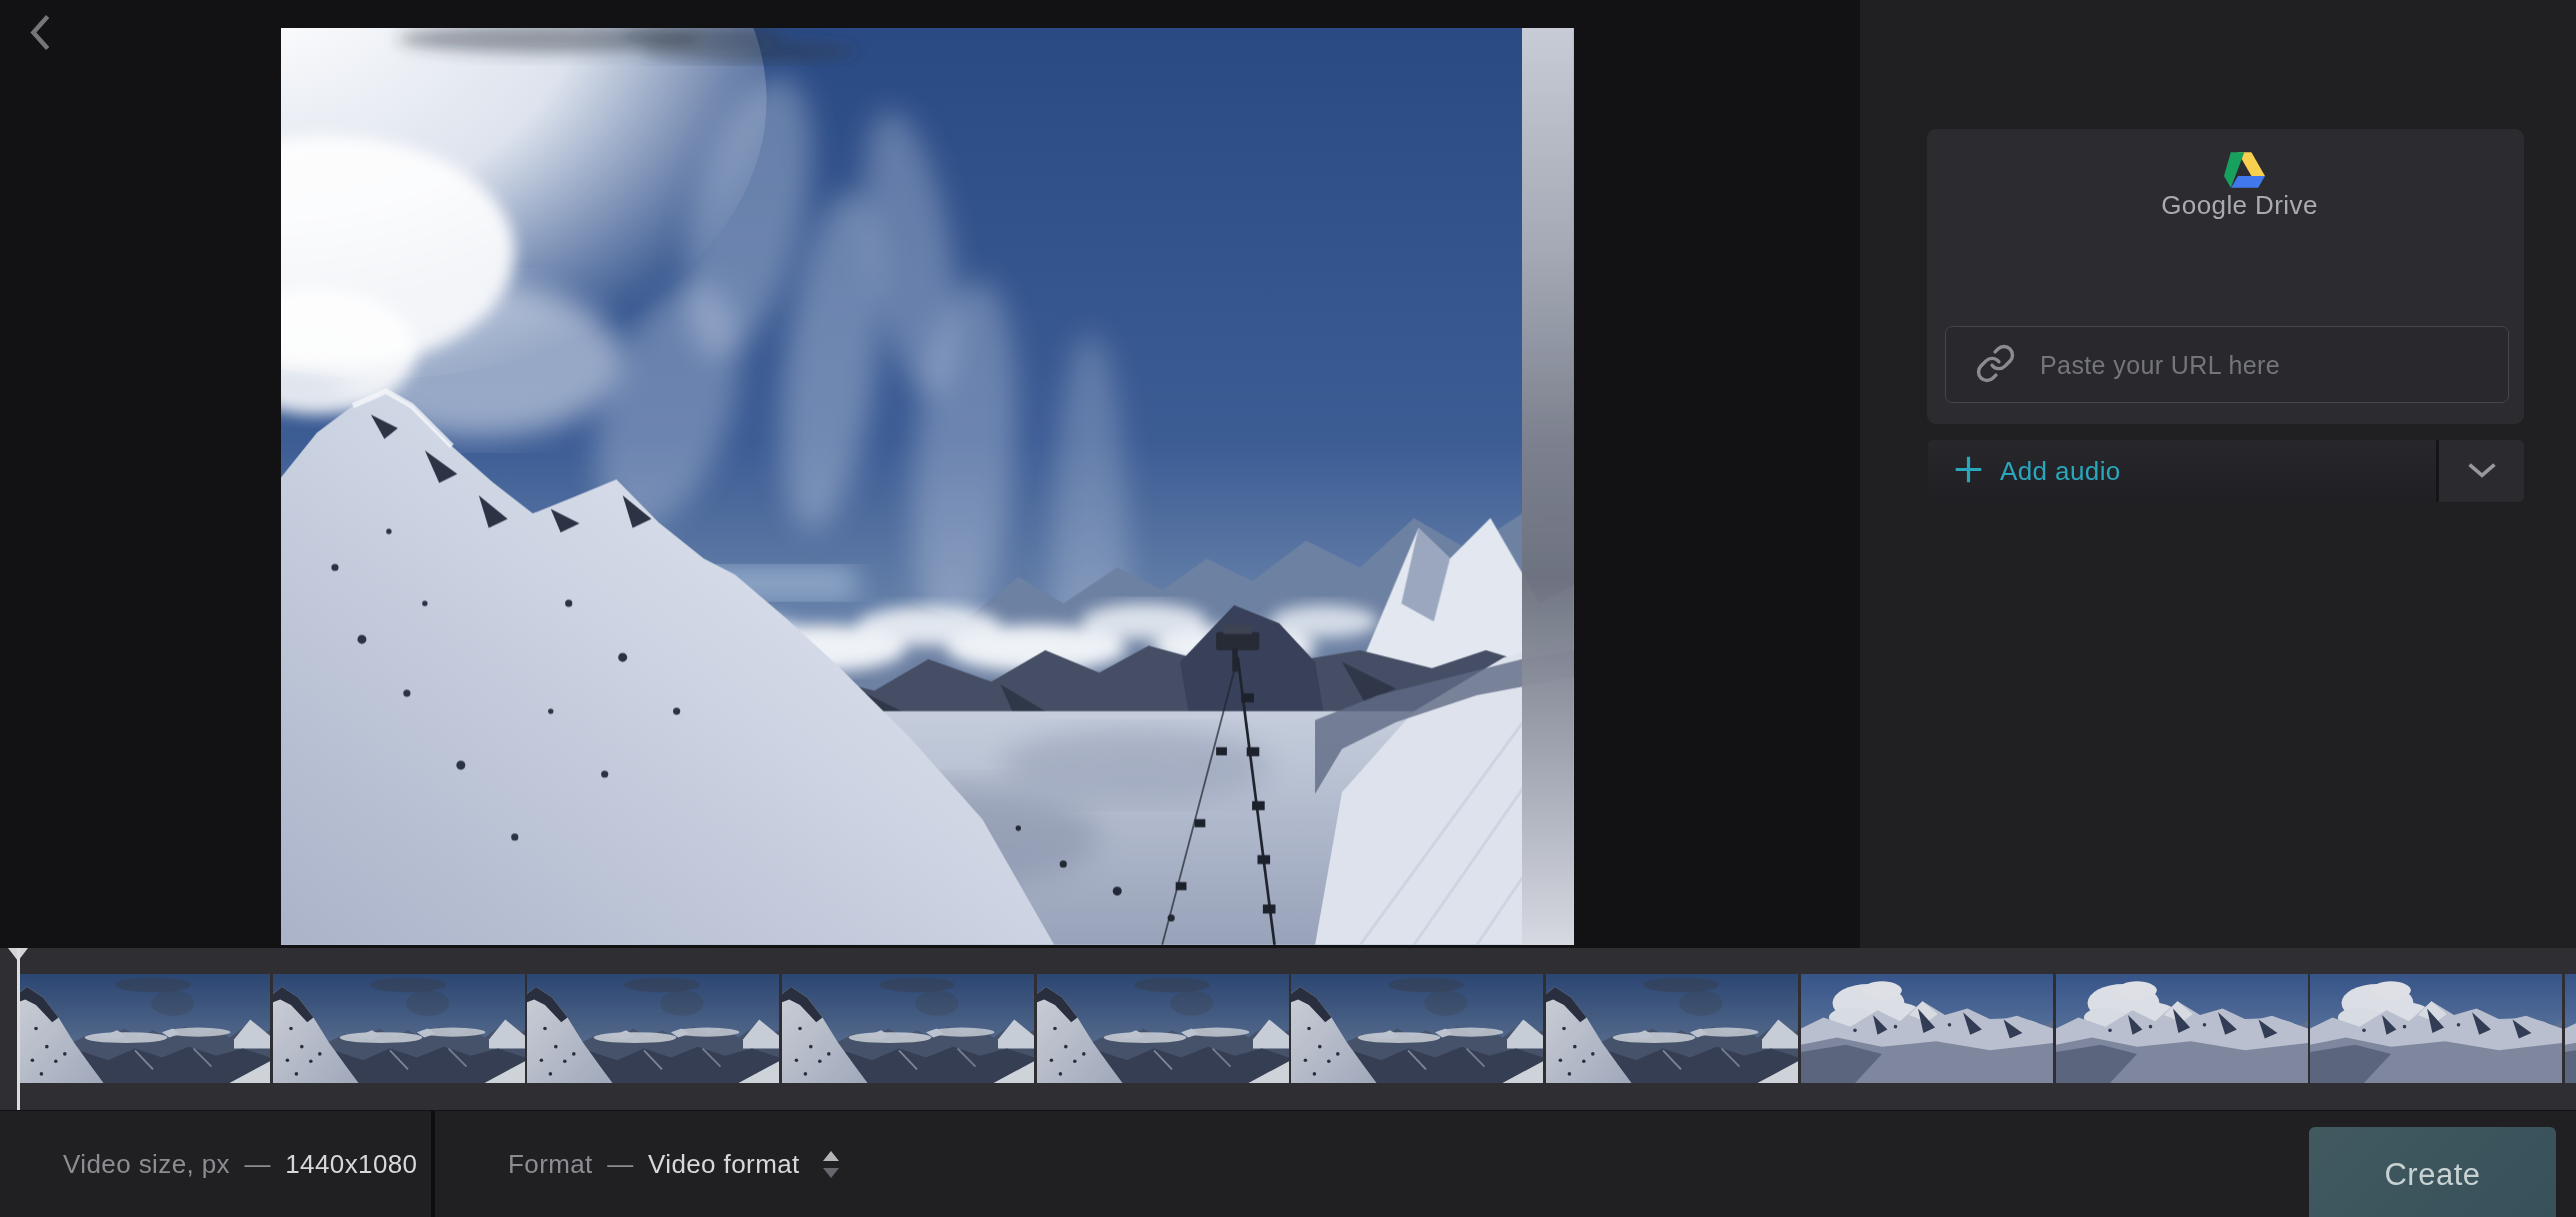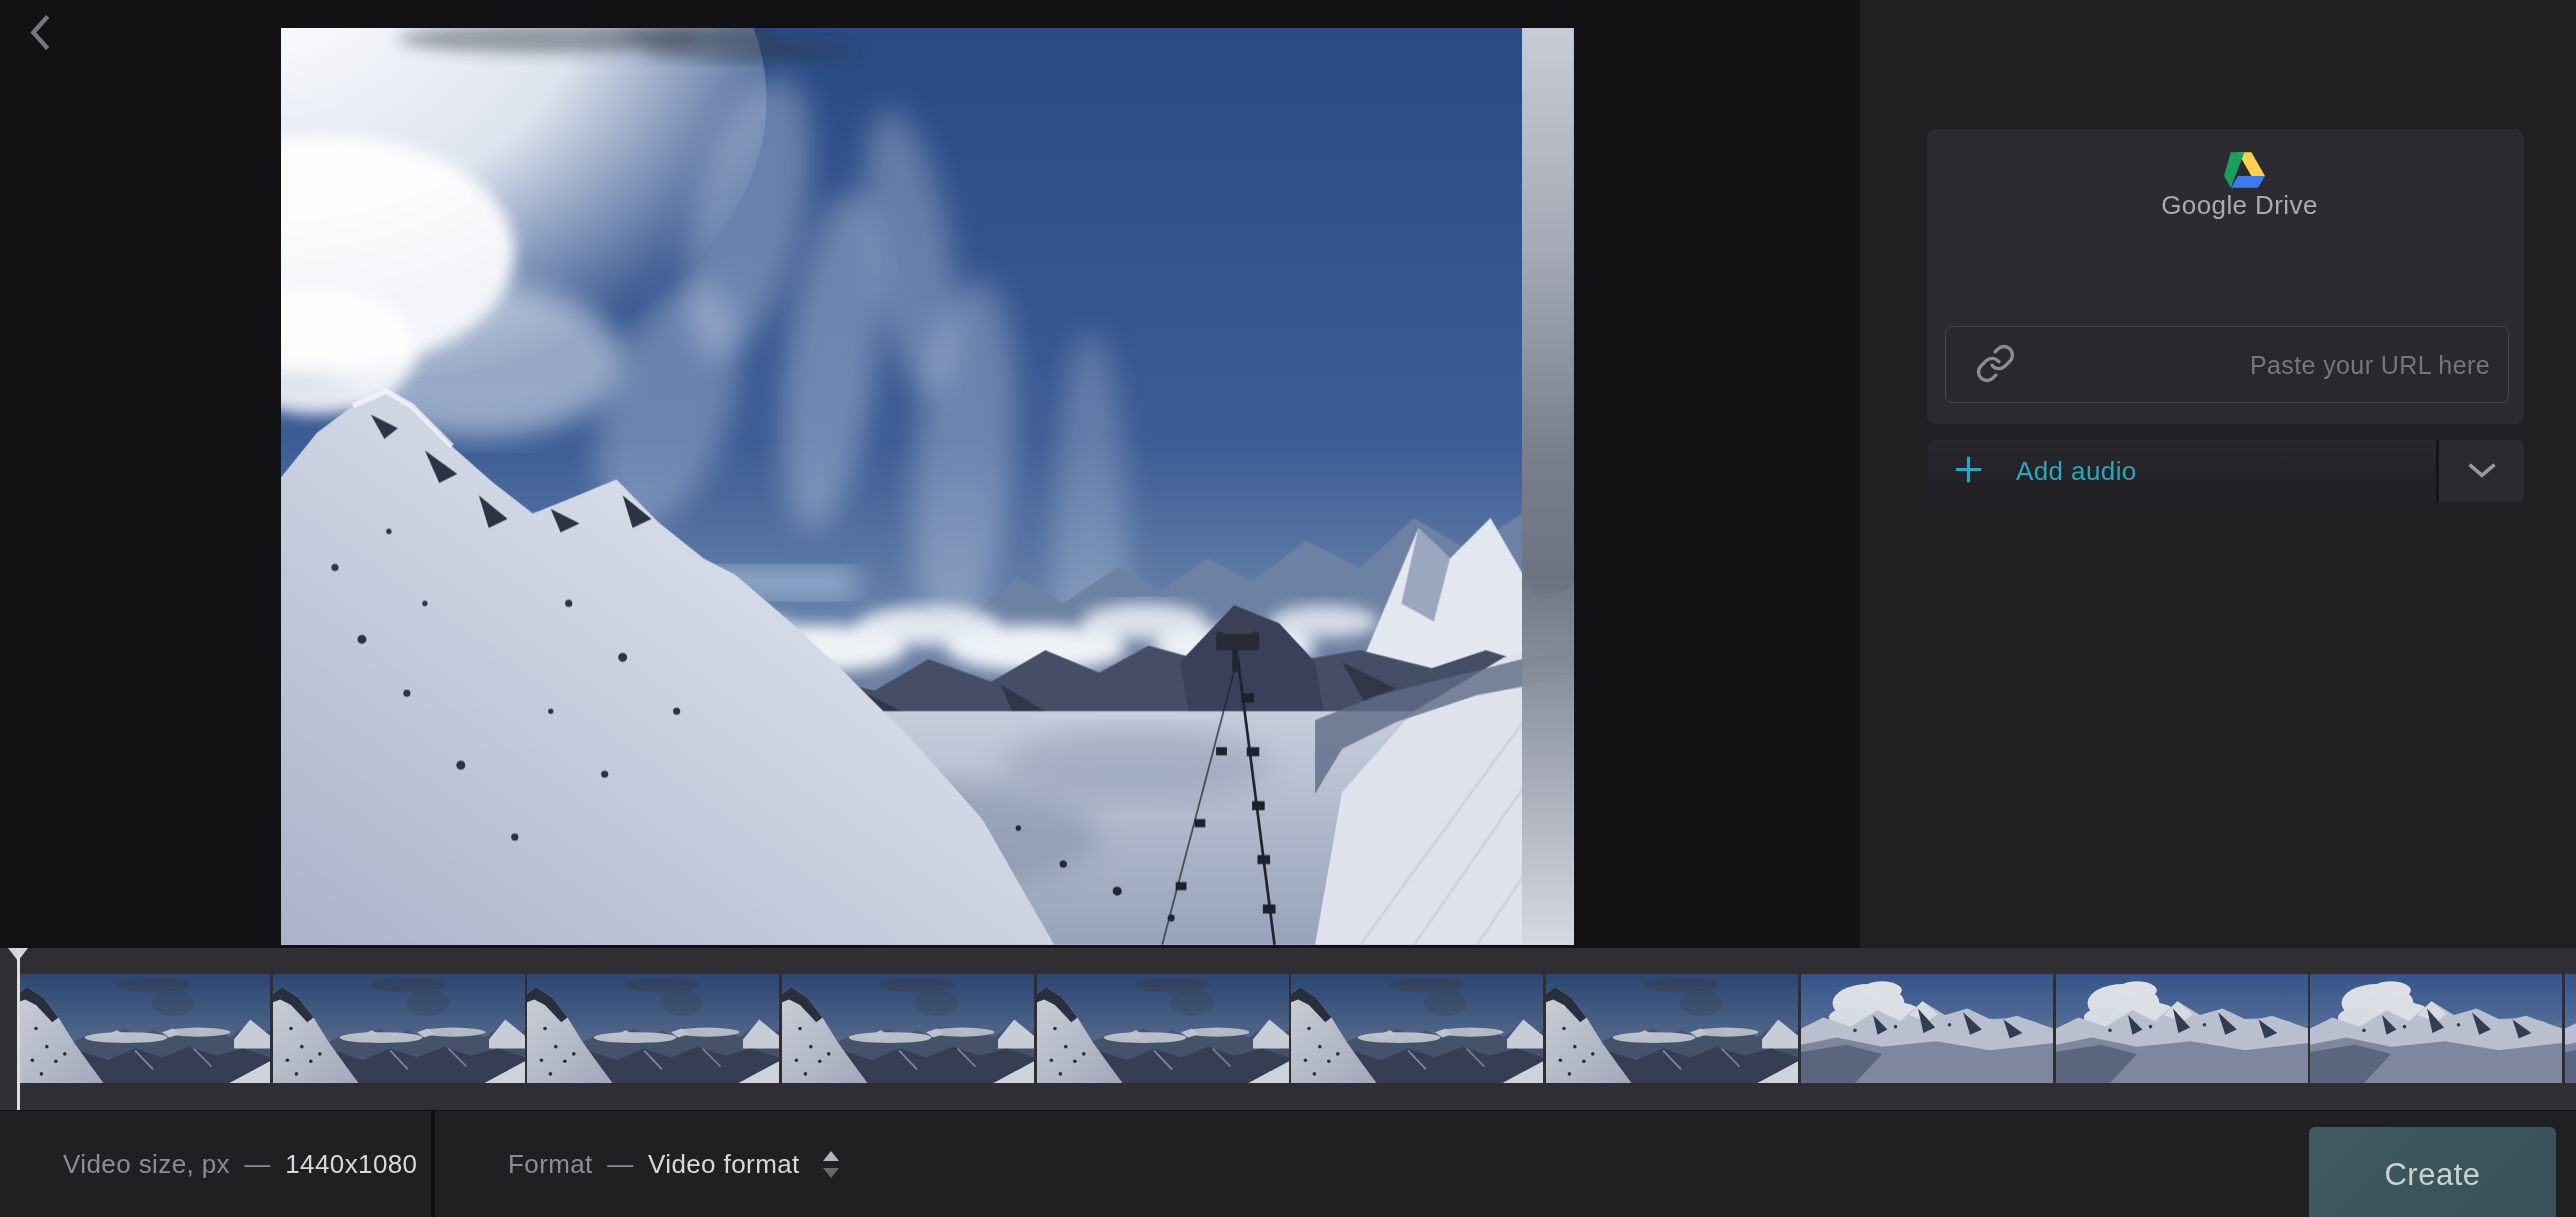--- a/index.html
+++ b/index.html
@@ -19,27 +19,27 @@
   .upload-card{position:absolute;left:1928px;top:129px;width:596px;height:295px;background:#2c2c30;border-radius:9px;}
   .source-row{position:absolute;left:0;width:100%;height:50px;display:flex;align-items:center;cursor:pointer;flex-direction:column;}
   .source-row .src-icon{width:45px;height:41px;margin-left:40px;flex:none;display:flex;align-items:center;}
   .source-row .src-label{margin-left:27px;font-size:26px;letter-spacing:0.4px;color:#a9abae;font-weight:500;}
   .row-drive{top:20px;}
   .row-dropbox{top:108px;}
   .url-box{position:absolute;left:17px;top:197px;width:564px;height:77px;border:1.8px solid #46464b;border-radius:7.2px;
     background:rgba(0,0,0,.06);box-sizing:border-box;}
   .url-box .link-ic{position:absolute;left:29px;top:50%;transform:translateY(-50%);}
   .url-box input{position:absolute;left:92px;top:0;width:450px;height:100%;background:transparent;border:none;outline:none;
-    color:#cfd0d3;font-size:25px;letter-spacing:0.4px;font-family:"Liberation Sans",sans-serif;font-weight:500;text-align:right;}
+    color:#cfd0d3;font-size:25px;letter-spacing:0.4px;font-family:"Liberation Sans",sans-serif;font-weight:500;}
   .url-box input::placeholder{color:#74767b;opacity:1;}
   .add-audio{position:absolute;left:1928px;top:440px;width:596px;height:62px;border-radius:5.4px;overflow:hidden;
     display:flex;align-items:stretch;}
   .add-audio .aa-main{flex:1;display:flex;align-items:center;background:linear-gradient(#28282c,#202024);cursor:pointer;}
   .add-audio .aa-main .plus-ic{margin-left:25px;}
-  .add-audio .aa-main .aa-label{margin-left:32px;font-size:26px;letter-spacing:0.4px;color:#29a7bc;font-weight:500;}
+  .add-audio .aa-main .aa-label{margin-left:16px;font-size:26px;letter-spacing:0.4px;color:#29a7bc;font-weight:500;}
   .add-audio .aa-divider{width:2.7px;background:#151518;}
   .add-audio .aa-expand{width:85px;background:#2b2b2f;display:flex;align-items:center;justify-content:center;cursor:pointer;}
   
   .timeline{position:absolute;left:0;top:948px;width:2576px;height:162px;background:#2f2f33;}
   .timeline-track{position:absolute;left:18px;top:26px;right:0;height:109px;display:flex;overflow:hidden;}
   .thumb{flex:none;width:252px;height:109px;margin-right:2.7px;}
   .thumb svg{display:block;width:100%;height:100%;}
   .playhead{position:absolute;left:0;top:0;width:40px;height:169px;pointer-events:auto;cursor:ew-resize;}
   .playhead .ph-line{position:absolute;left:17px;top:0;width:2.7px;height:169px;background:#dddde1;}
   .playhead .ph-tri{position:absolute;left:8px;top:0;width:0;height:0;

